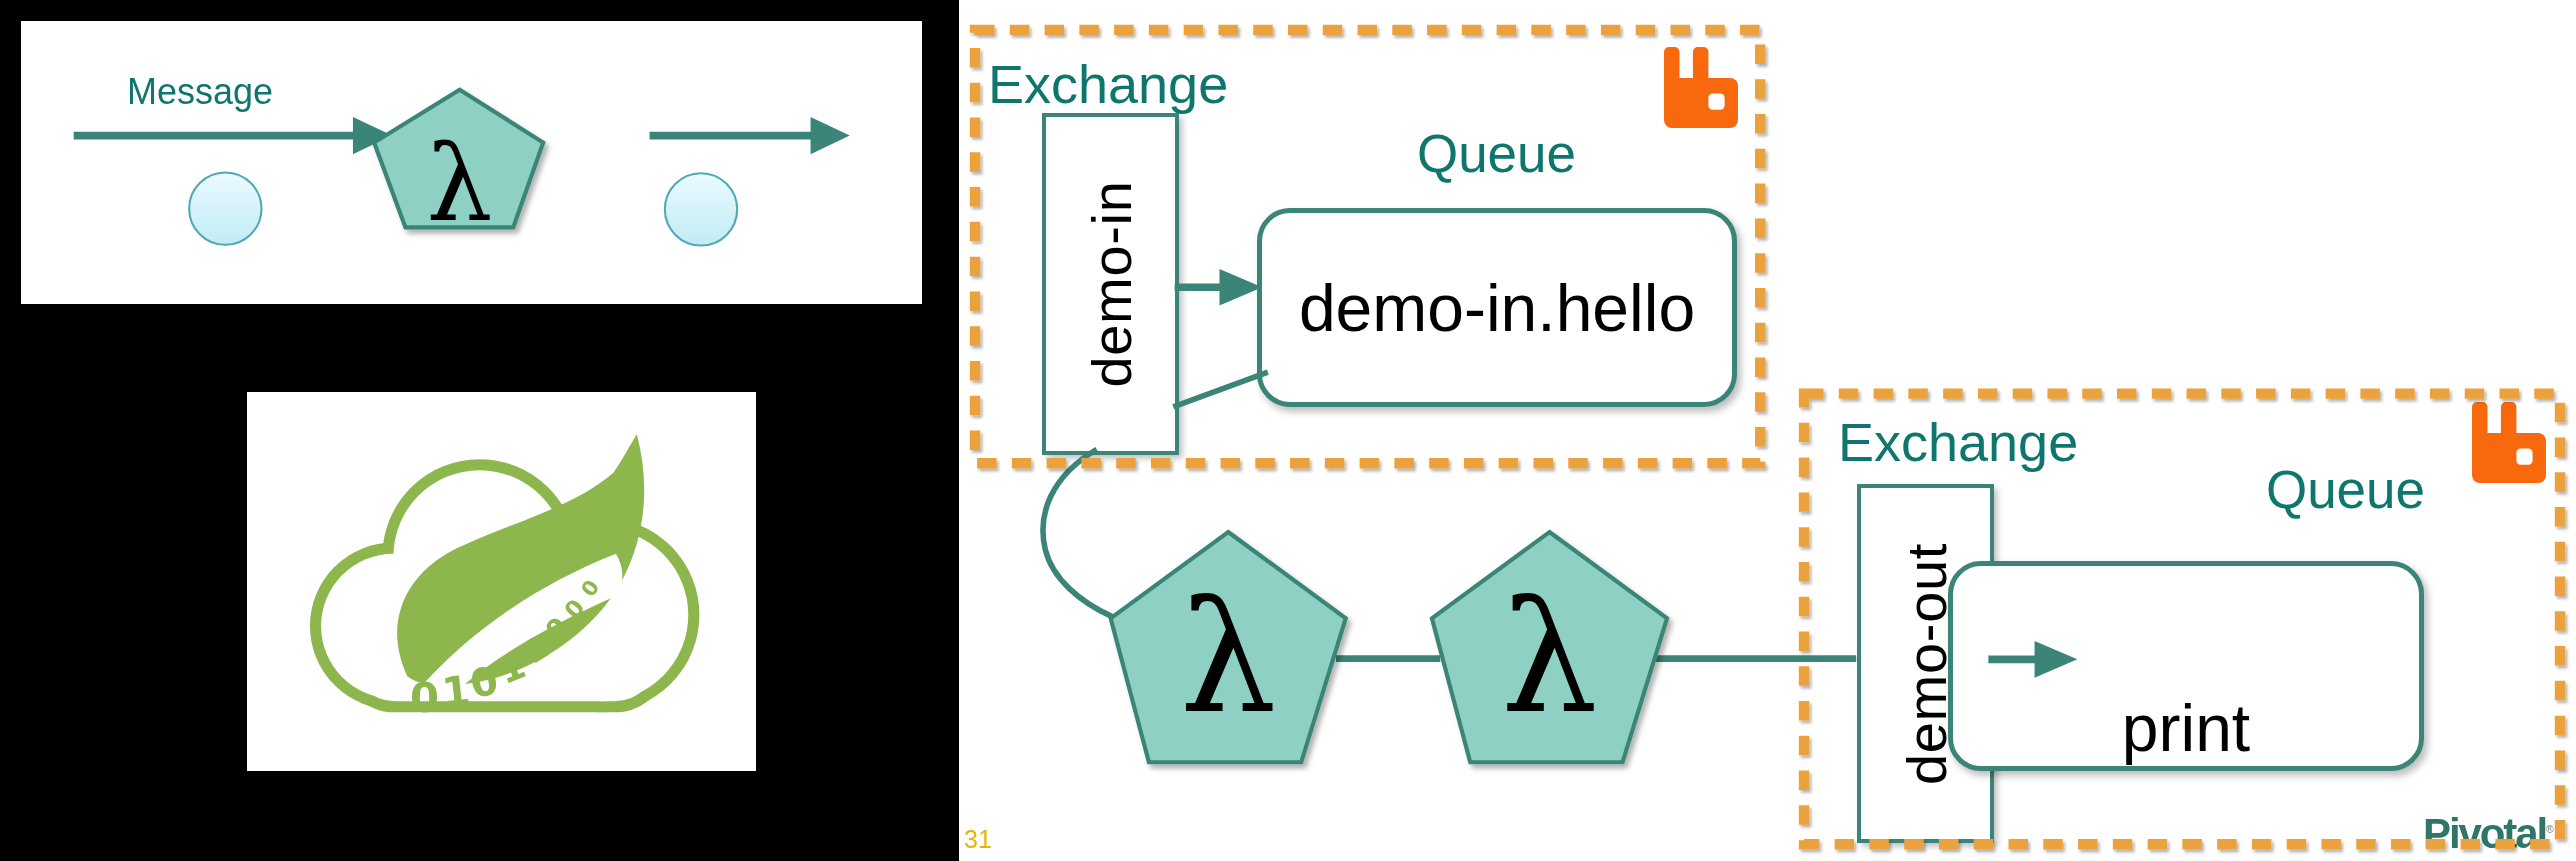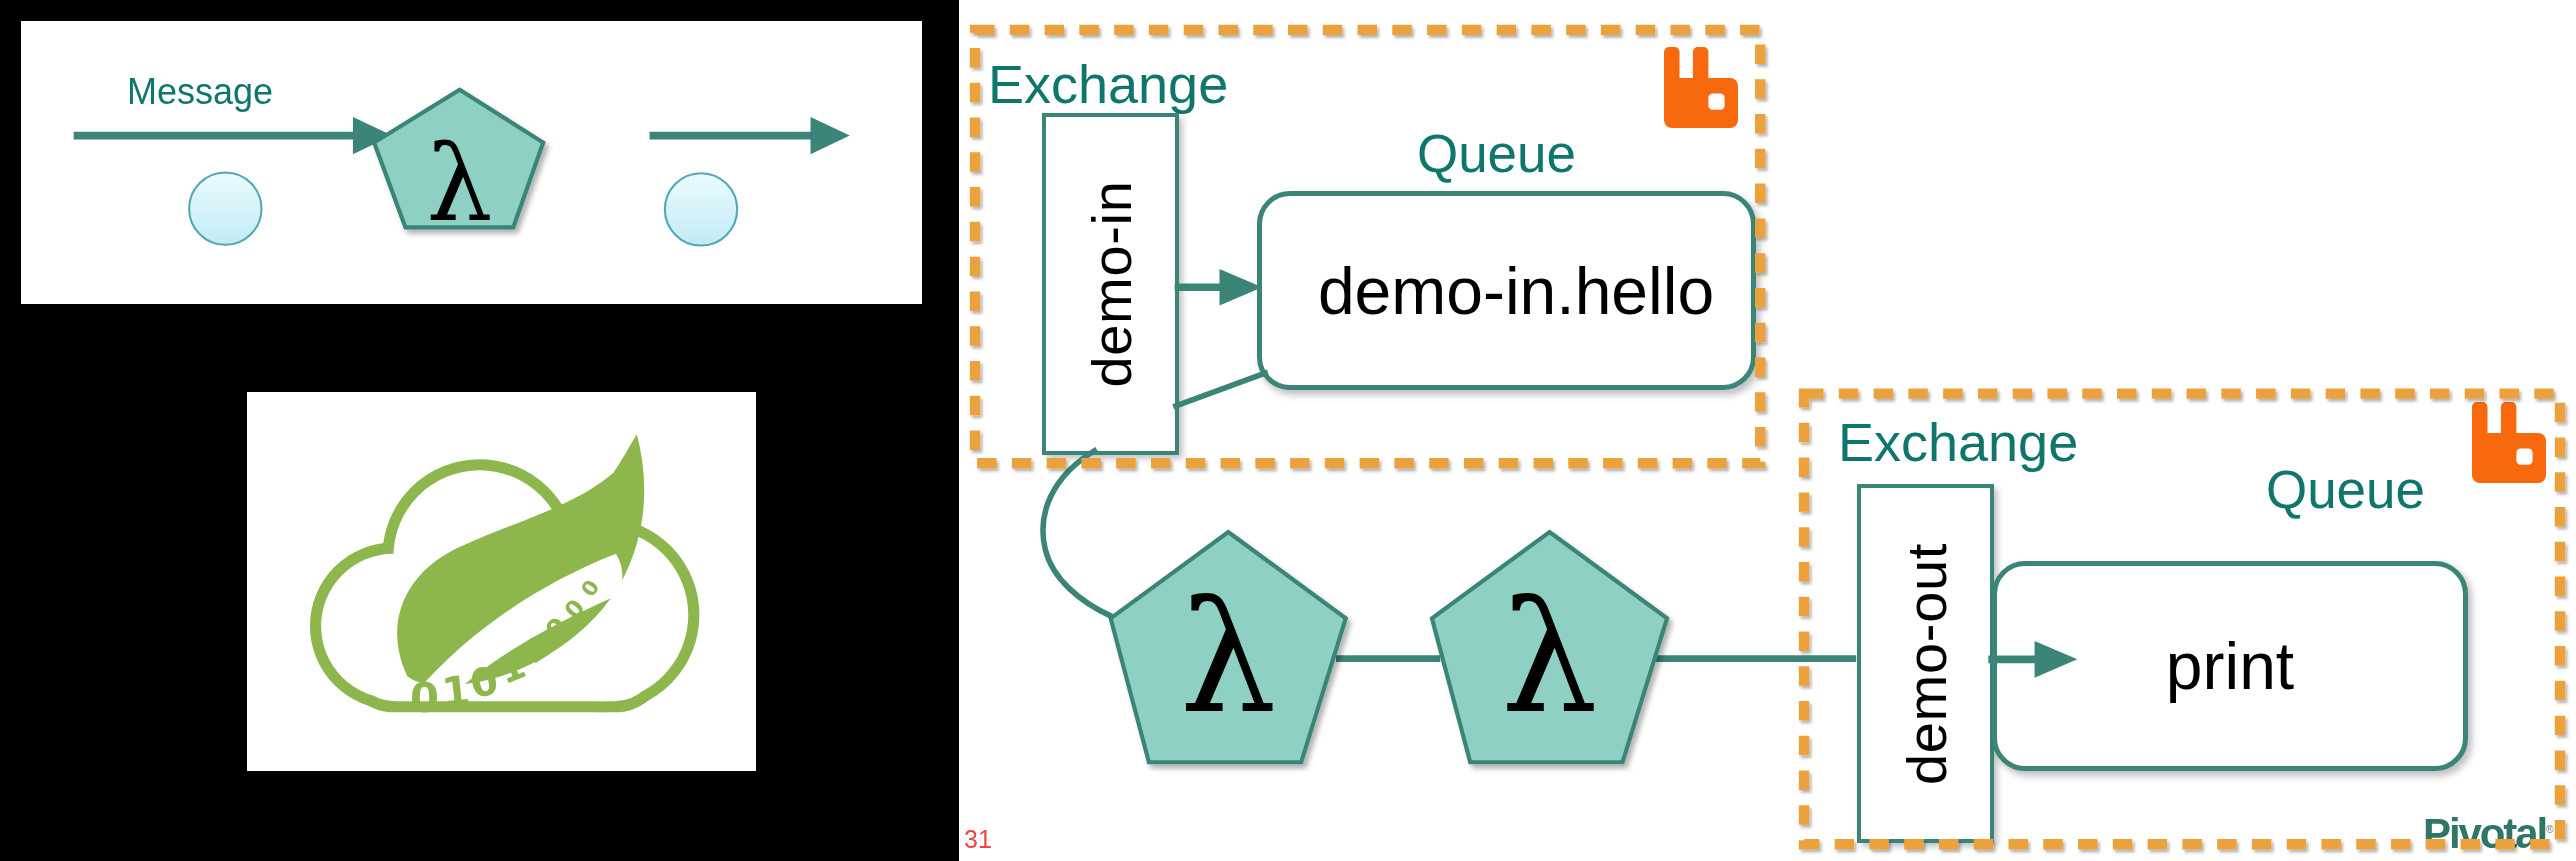--- a/index.html
+++ b/index.html
@@ -26,26 +26,26 @@
   .vtext{
     position:absolute;left:50%;top:50%;
     transform:translate(-50%,-50%) rotate(-90deg);
     font-size:56px;color:#000;white-space:nowrap;letter-spacing:0.7px;
   }
   .queue-box{
     position:absolute;background:#fff;border:5.6px solid #3A8577;border-radius:33px;
     display:flex;align-items:center;justify-content:center;
     font-size:66px;color:#000;box-shadow:3.5px 4.9px 7px rgba(0,0,0,0.25);
   }
-  #queue-in-box{left:1257px;top:191px;width:470px;height:189px;padding-left:19px;}
-  #queue-out-box{left:1992px;top:561px;width:466px;height:200px;}
+  #queue-in-box{left:1257px;top:208px;width:470px;height:189px;}
+  #queue-out-box{left:1948px;top:561px;width:466px;height:200px;align-items:flex-end;}
   .rabbit-icon{position:absolute;}
   #rabbit-icon-1{left:1664px;top:47px;width:74px;height:81px;}
   #rabbit-icon-2{left:2472px;top:402px;width:74px;height:81px;}
-  #slide-number{left:964px;top:827px;font-size:25px;color:#ef4444;}
+  #slide-number{left:964px;top:827px;font-size:25px;color:#eab308;}
   #pivotal-logo{
     left:2423px;top:813px;font-size:42px;font-weight:bold;
     color:#2F7568;letter-spacing:-2.1px;
   }
   #pivotal-reg{font-size:10.4px;font-weight:normal;color:#777;vertical-align:super;letter-spacing:0;}
   #overlay{position:absolute;left:0;top:0;z-index:10;pointer-events:none;}
   #spring-logo-svg{position:absolute;left:24px;top:31px;}
 </style>
 </head>
 <body>

